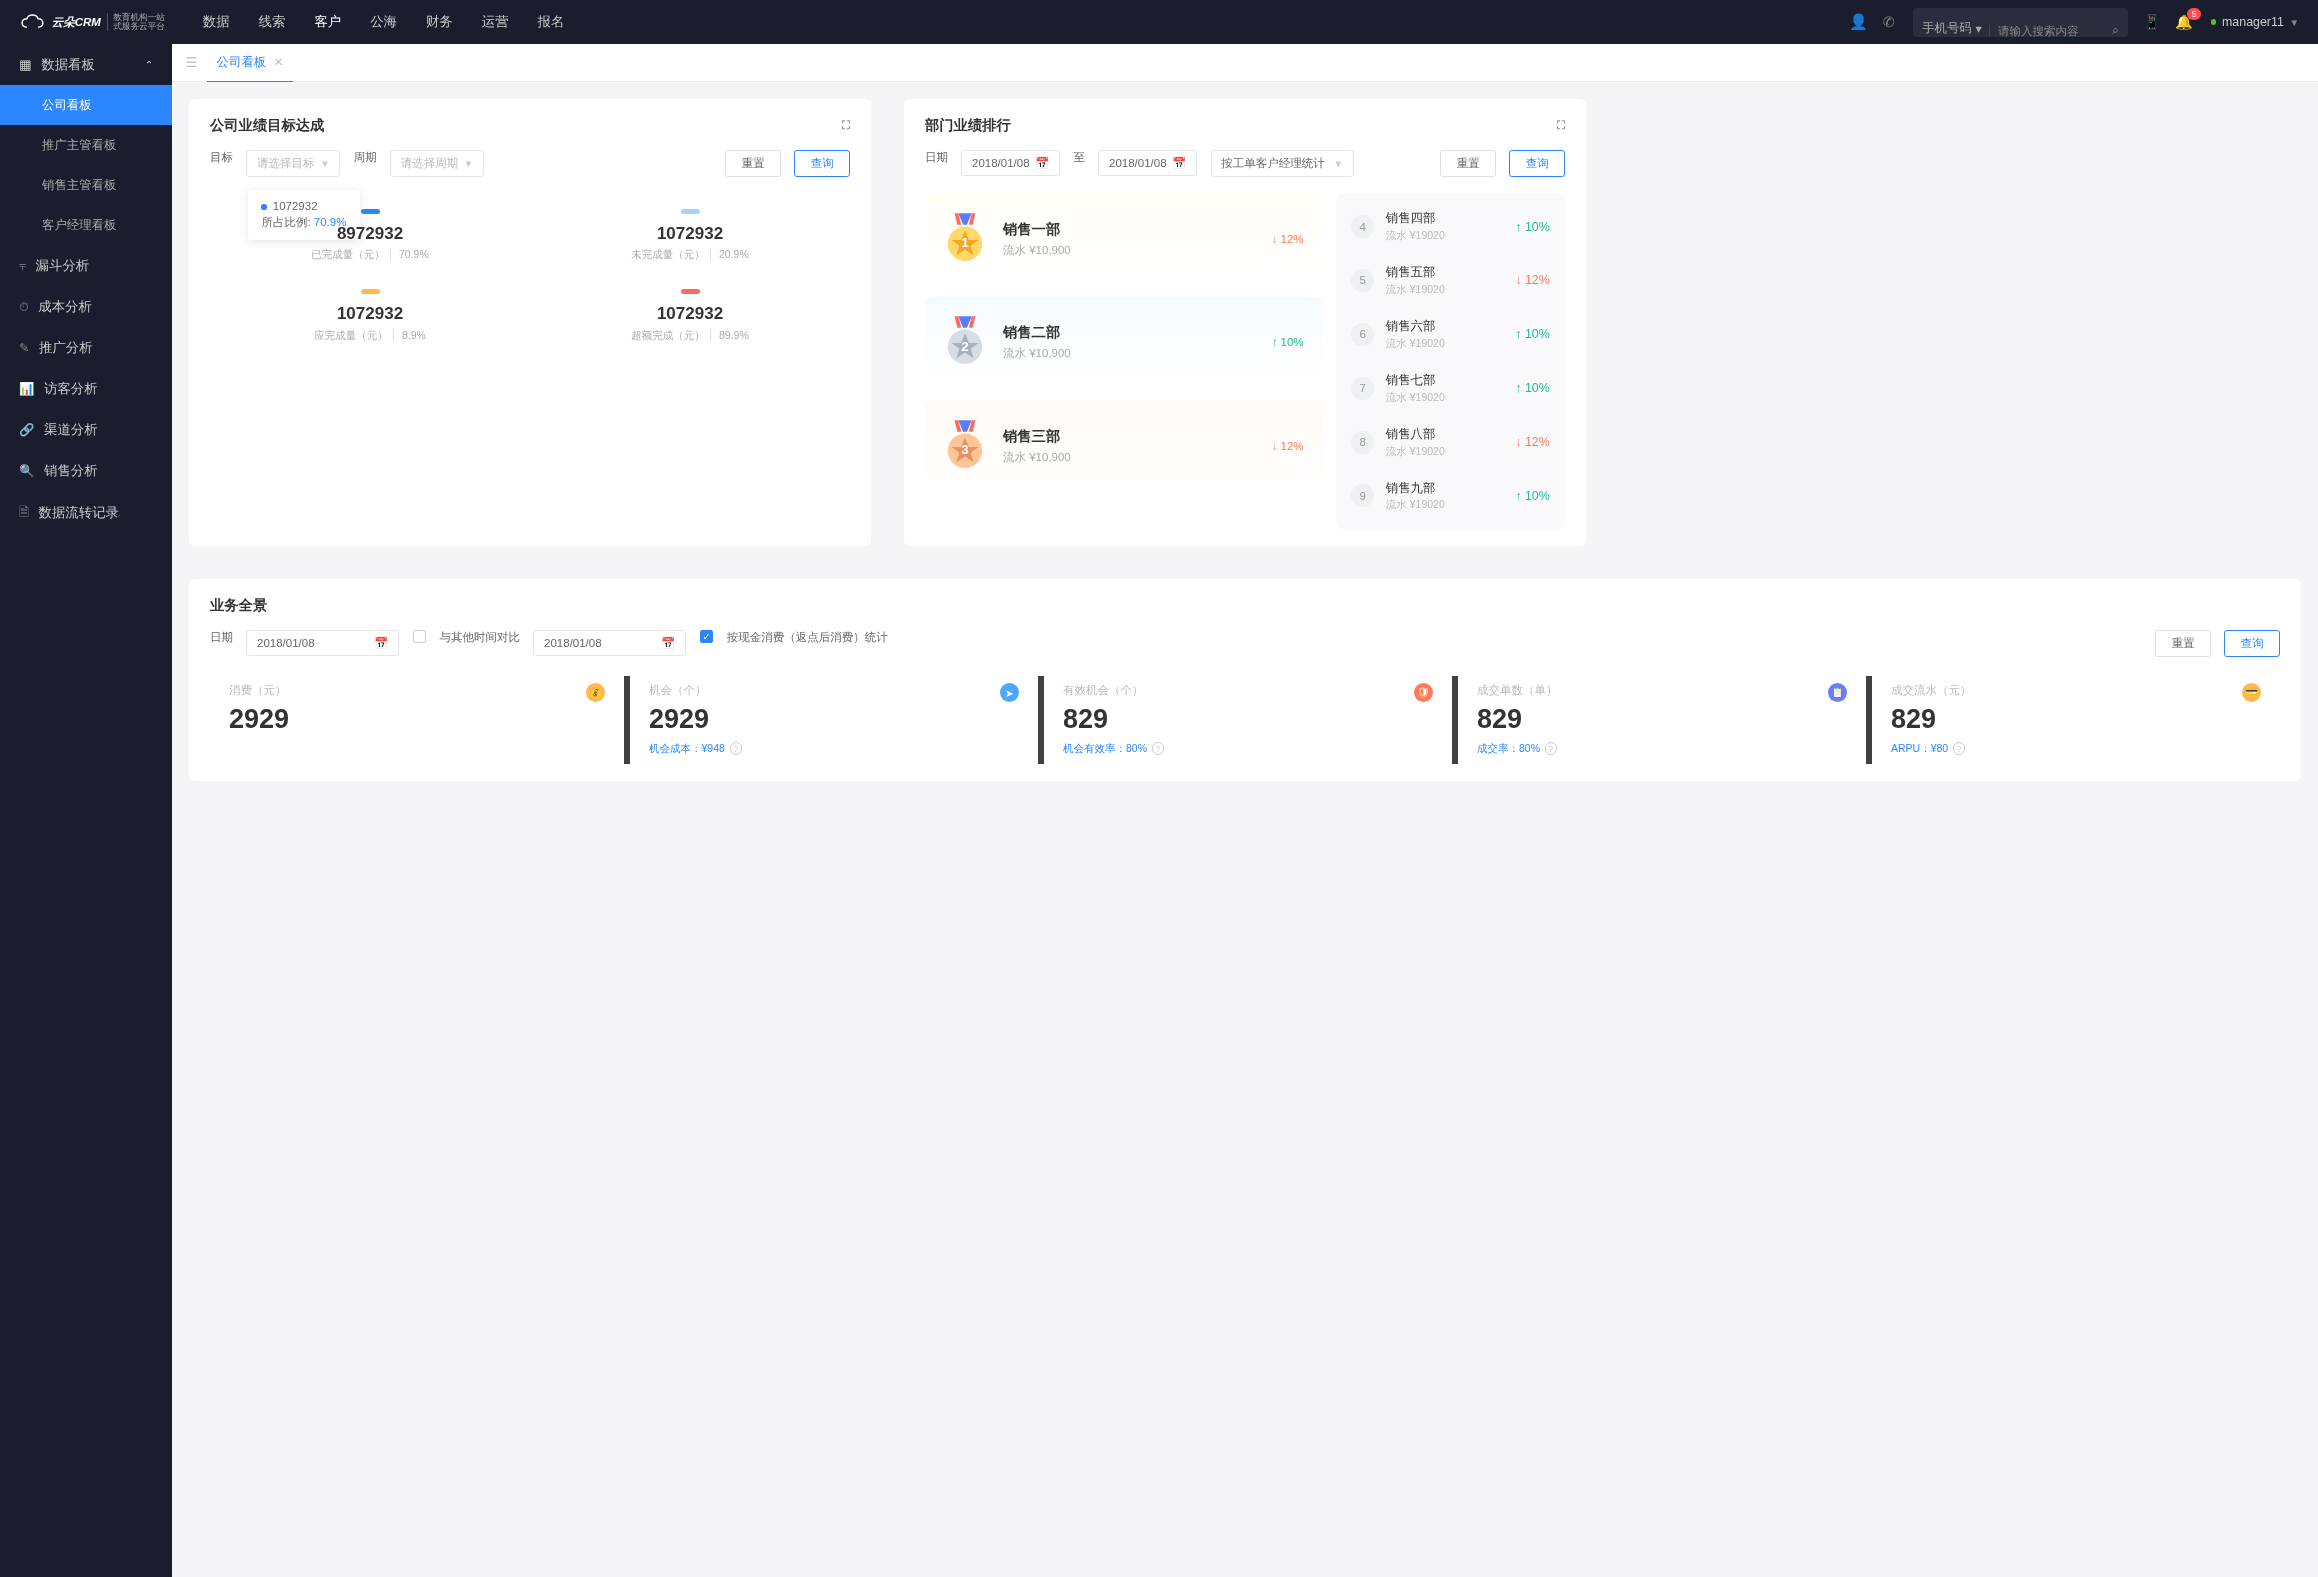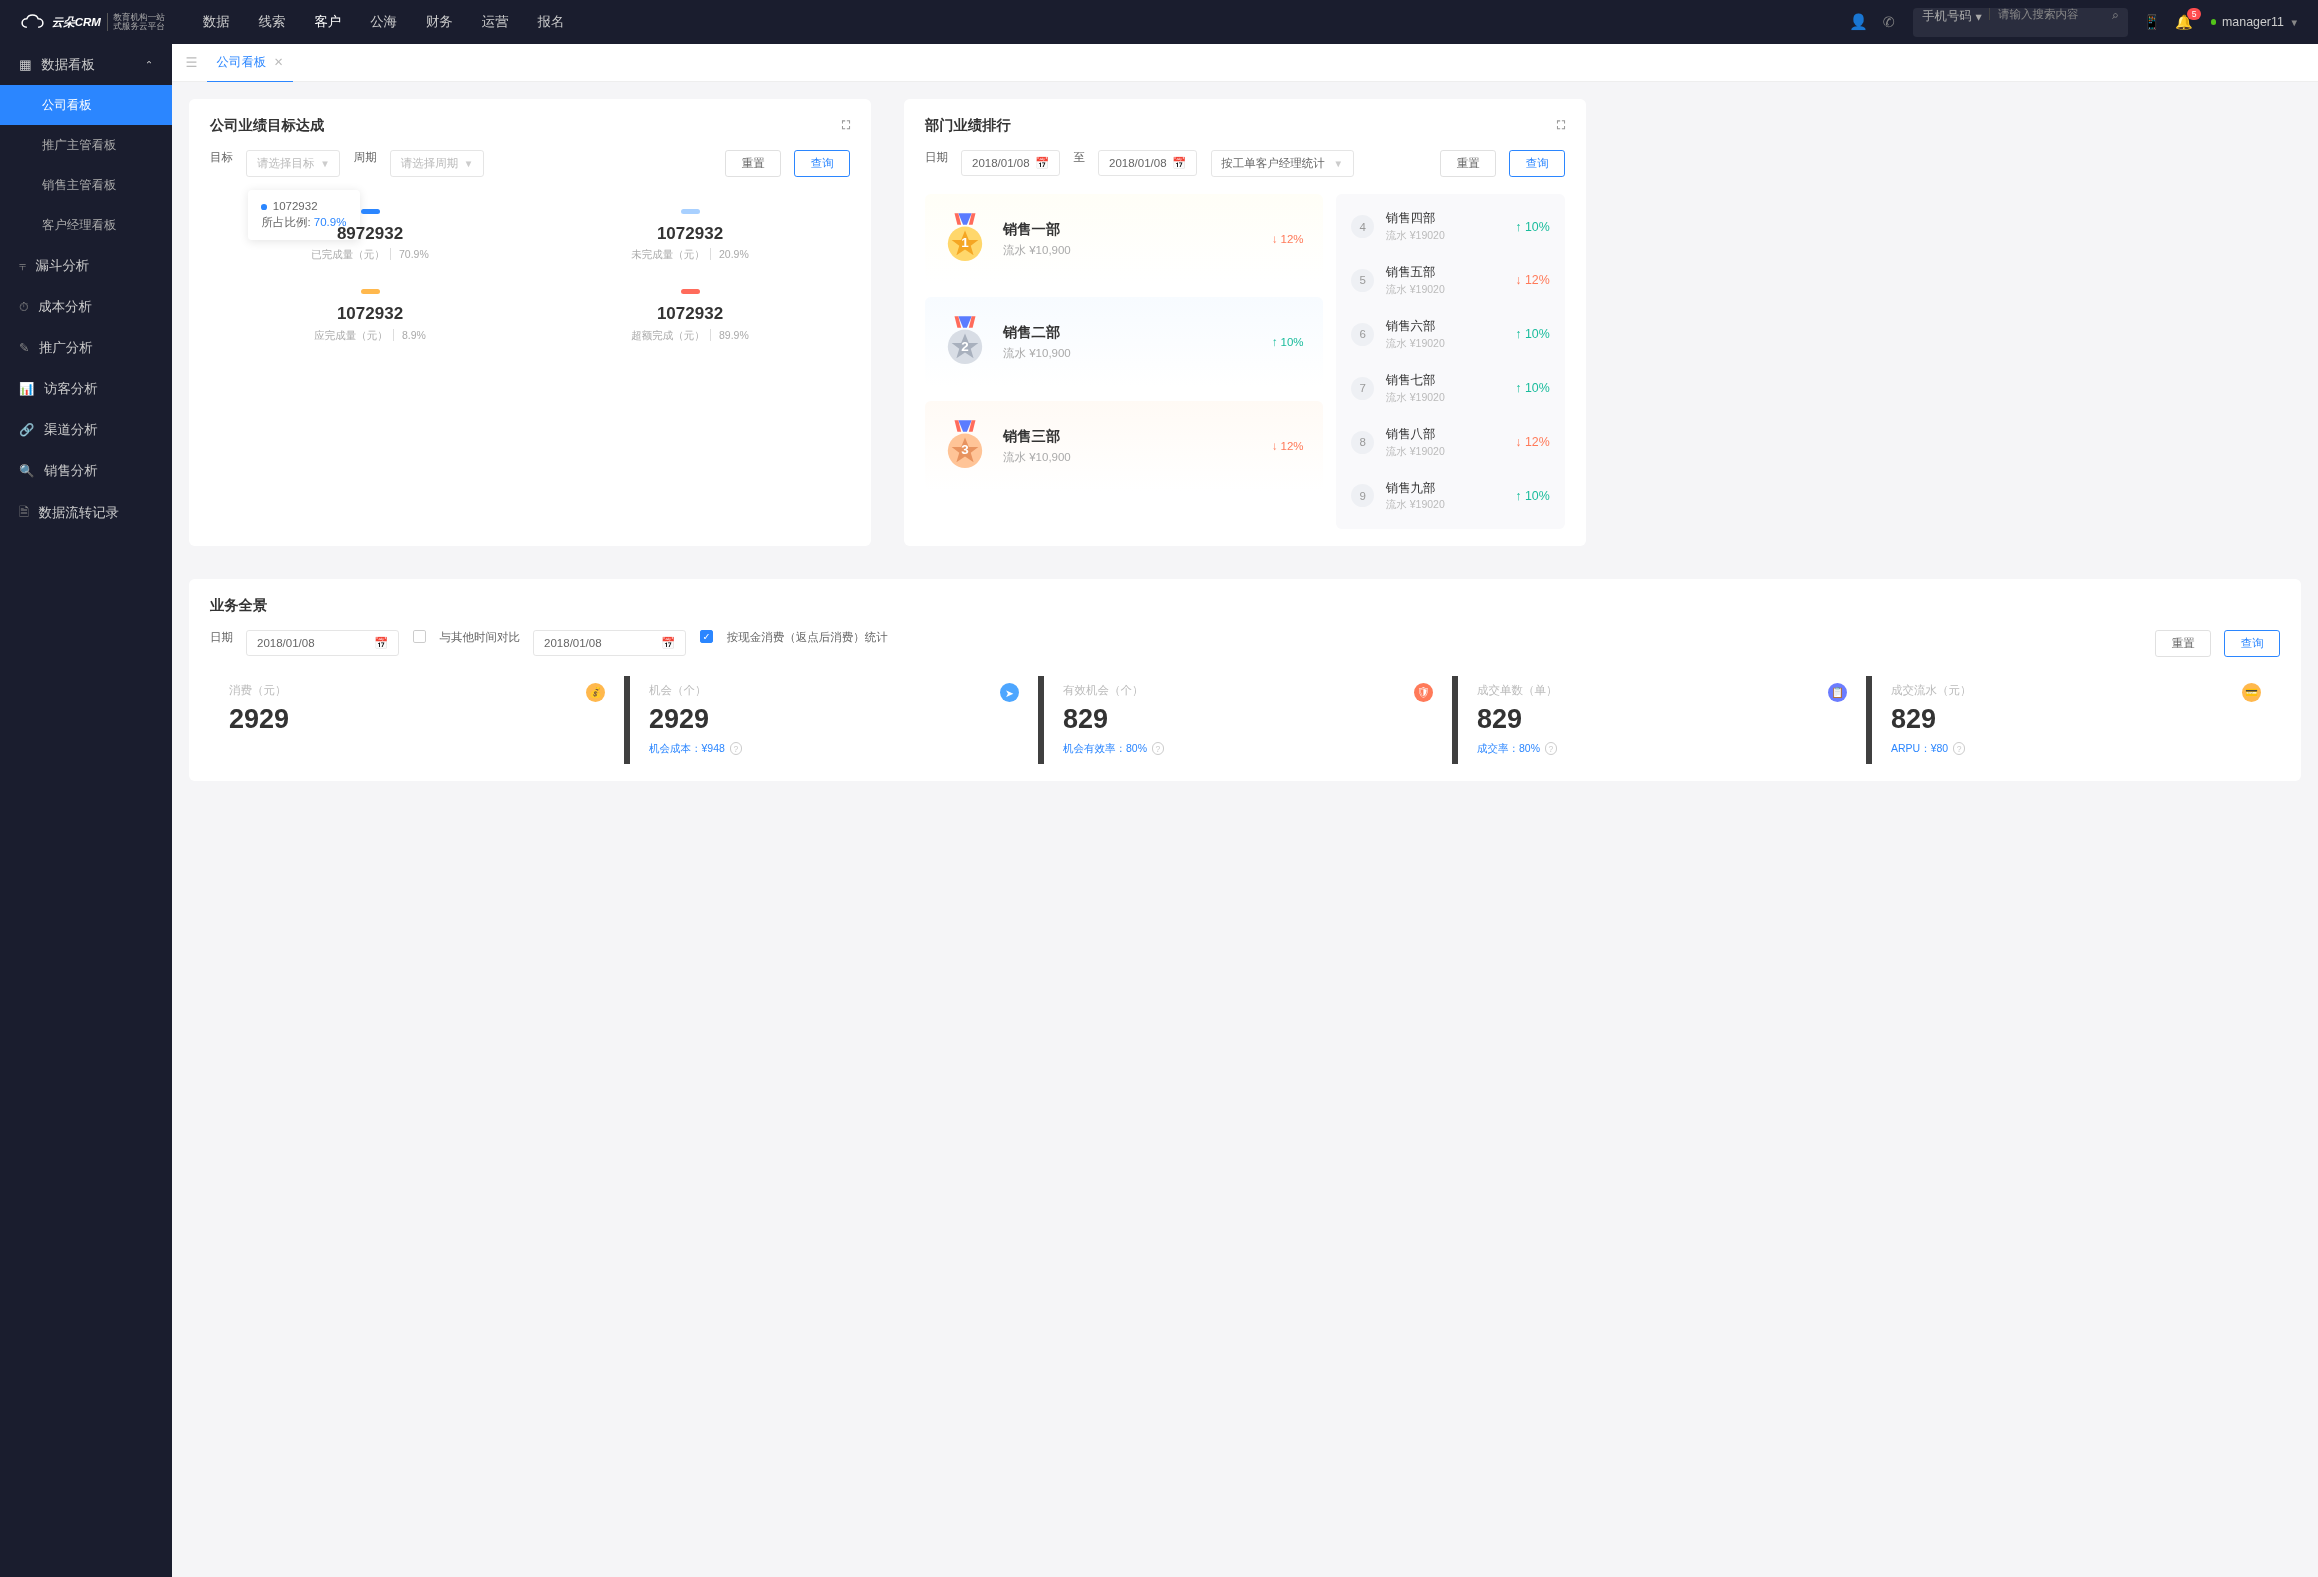--- a/index.html
+++ b/index.html
@@ -6,21 +6,21 @@
 body{background:#f5f5f7;color:#333;font-size:12.4px}
 .top{height:44px;background:#1a1d2e;display:flex;align-items:center;padding:0 19px;color:#ccc}
 .logo{display:flex;align-items:center;gap:5.7px;margin-right:38px;font-size:11.5px}
 .logo-icon{width:27px;height:19px;display:flex;align-items:center}
 .logo-brand{font-weight:700;color:#fff;font-style:italic}
 .logo-sub{font-size:8.6px;color:#aaa;line-height:1.1;border-left:1px solid #555;padding-left:5.7px}
 .nav{display:flex;gap:29px;font-size:13.4px}
 .nav span{cursor:pointer;color:#ccc}
 .nav span.act{color:#fff}
 .top-r{margin-left:auto;display:flex;align-items:center;gap:17px}
-.srch{display:flex;align-items:flex-start;background:#2a2d3e;border-radius:3.8px;height:29px;padding:0 9.6px;gap:7.6px}
+.srch{display:flex;align-items:flex-end;background:#2a2d3e;border-radius:3.8px;height:29px;padding:0 9.6px;gap:7.6px}
 .srch input{background:transparent;border:none;color:#fff;outline:none;font-size:11.5px;width:115px;border-left:1px solid #444;padding-left:7.6px}
 .srch input::placeholder{color:#888}
 .bell{position:relative;color:#888}
 .badge{position:absolute;top:-5.7px;right:-7.6px;background:#ff4d4f;color:#fff;border-radius:7.6px;font-size:8.6px;padding:1px 4.8px}
 .user{display:flex;align-items:center;gap:5.7px;color:#ccc;font-size:12.4px}
 .dot-g{width:5.7px;height:5.7px;border-radius:50%;background:#52c41a}
 .main{display:flex;min-height:calc(100vh - 44px)}
 .side{width:172px;background:#1a1d2e;color:#ccc;padding-top:0}
 .side-g{padding:11.5px 19px;display:flex;align-items:center;gap:9.6px;cursor:pointer;font-size:13.4px}
 .side-g.exp{justify-content:space-between}

